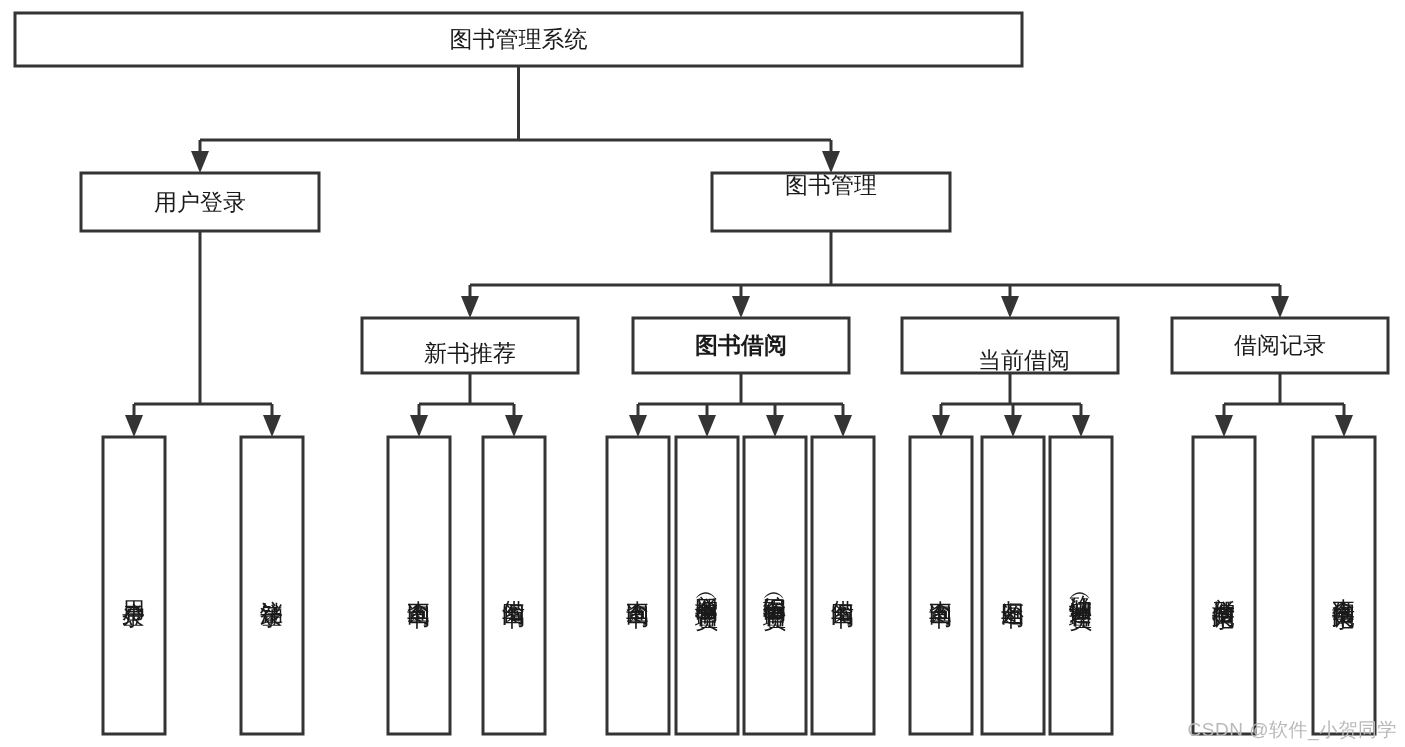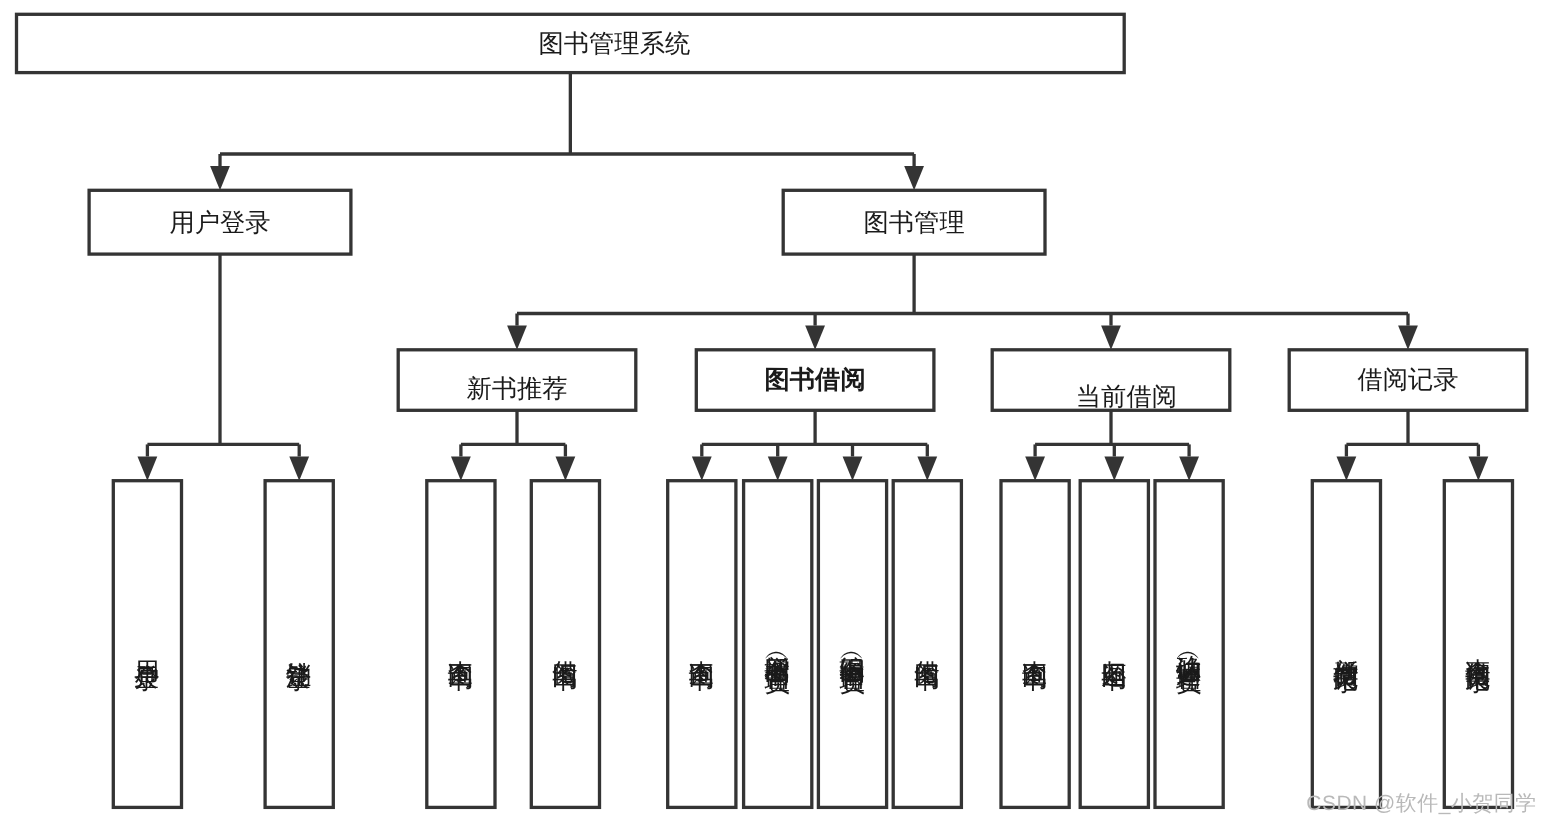--- a/index.html
+++ b/index.html
@@ -148,23 +148,23 @@
         <rect x="812" y="437" width="62" height="297" class="node-rect"></rect>
         <rect x="910" y="437" width="62" height="297" class="node-rect"></rect>
         <rect x="982" y="437" width="62" height="297" class="node-rect"></rect>
         <rect x="1050" y="437" width="62" height="297" class="node-rect"></rect>
         <rect x="1193" y="437" width="62" height="297" class="node-rect"></rect>
         <rect x="1313" y="437" width="62" height="297" class="node-rect"></rect>
       </g>
   </svg>
 
   <div id="labels-layer">
-      <div class="node-label" style="left: 15px; top: 13px; width: 1007px; height: 53px; padding-left: 40px;">图书管理系统</div>
+      <div class="node-label" style="left: 15px; top: 13px; width: 1007px; height: 53px;">图书管理系统</div>
       <div class="node-label" style="left: 81px; top: 173px; width: 238px; height: 58px;">用户登录</div>
-      <div class="node-label" style="left: 712px; top: 173px; width: 238px; height: 58px;">图书管理</div>
+      <div class="node-label" style="left: 712px; top: 156px; width: 238px; height: 58px;">图书管理</div>
       <div class="node-label" style="left: 362px; top: 318px; width: 216px; height: 71px;">新书推荐</div>
       <div class="node-label" style="left: 633px; top: 318px; width: 216px; height: 55px; font-weight: bold;">图书借阅</div>
       <div class="node-label" style="left: 902px; top: 333px; width: 244px; height: 55px;">当前借阅</div>
       <div class="node-label" style="left: 1172px; top: 318px; width: 216px; height: 55px;">借阅记录</div>
       <div class="node-label vertical" style="left: 103px; top: 437px; width: 62px; height: 297px; align-items: center; justify-content: center;">用户登录</div>
       <div class="node-label vertical" style="left: 241px; top: 437px; width: 62px; height: 297px; align-items: center; justify-content: center;">注销登录</div>
       <div class="node-label vertical" style="left: 388px; top: 437px; width: 62px; height: 297px; align-items: center; justify-content: center;">查询图书</div>
       <div class="node-label vertical" style="left: 483px; top: 437px; width: 62px; height: 297px; align-items: center; justify-content: center;">借阅图书</div>
       <div class="node-label vertical" style="left: 607px; top: 437px; width: 62px; height: 297px; align-items: center; justify-content: center;">查询图书</div>
       <div class="node-label vertical" style="left: 676px; top: 437px; width: 62px; height: 297px; align-items: center; justify-content: center;">新增图书（管理员）</div>

